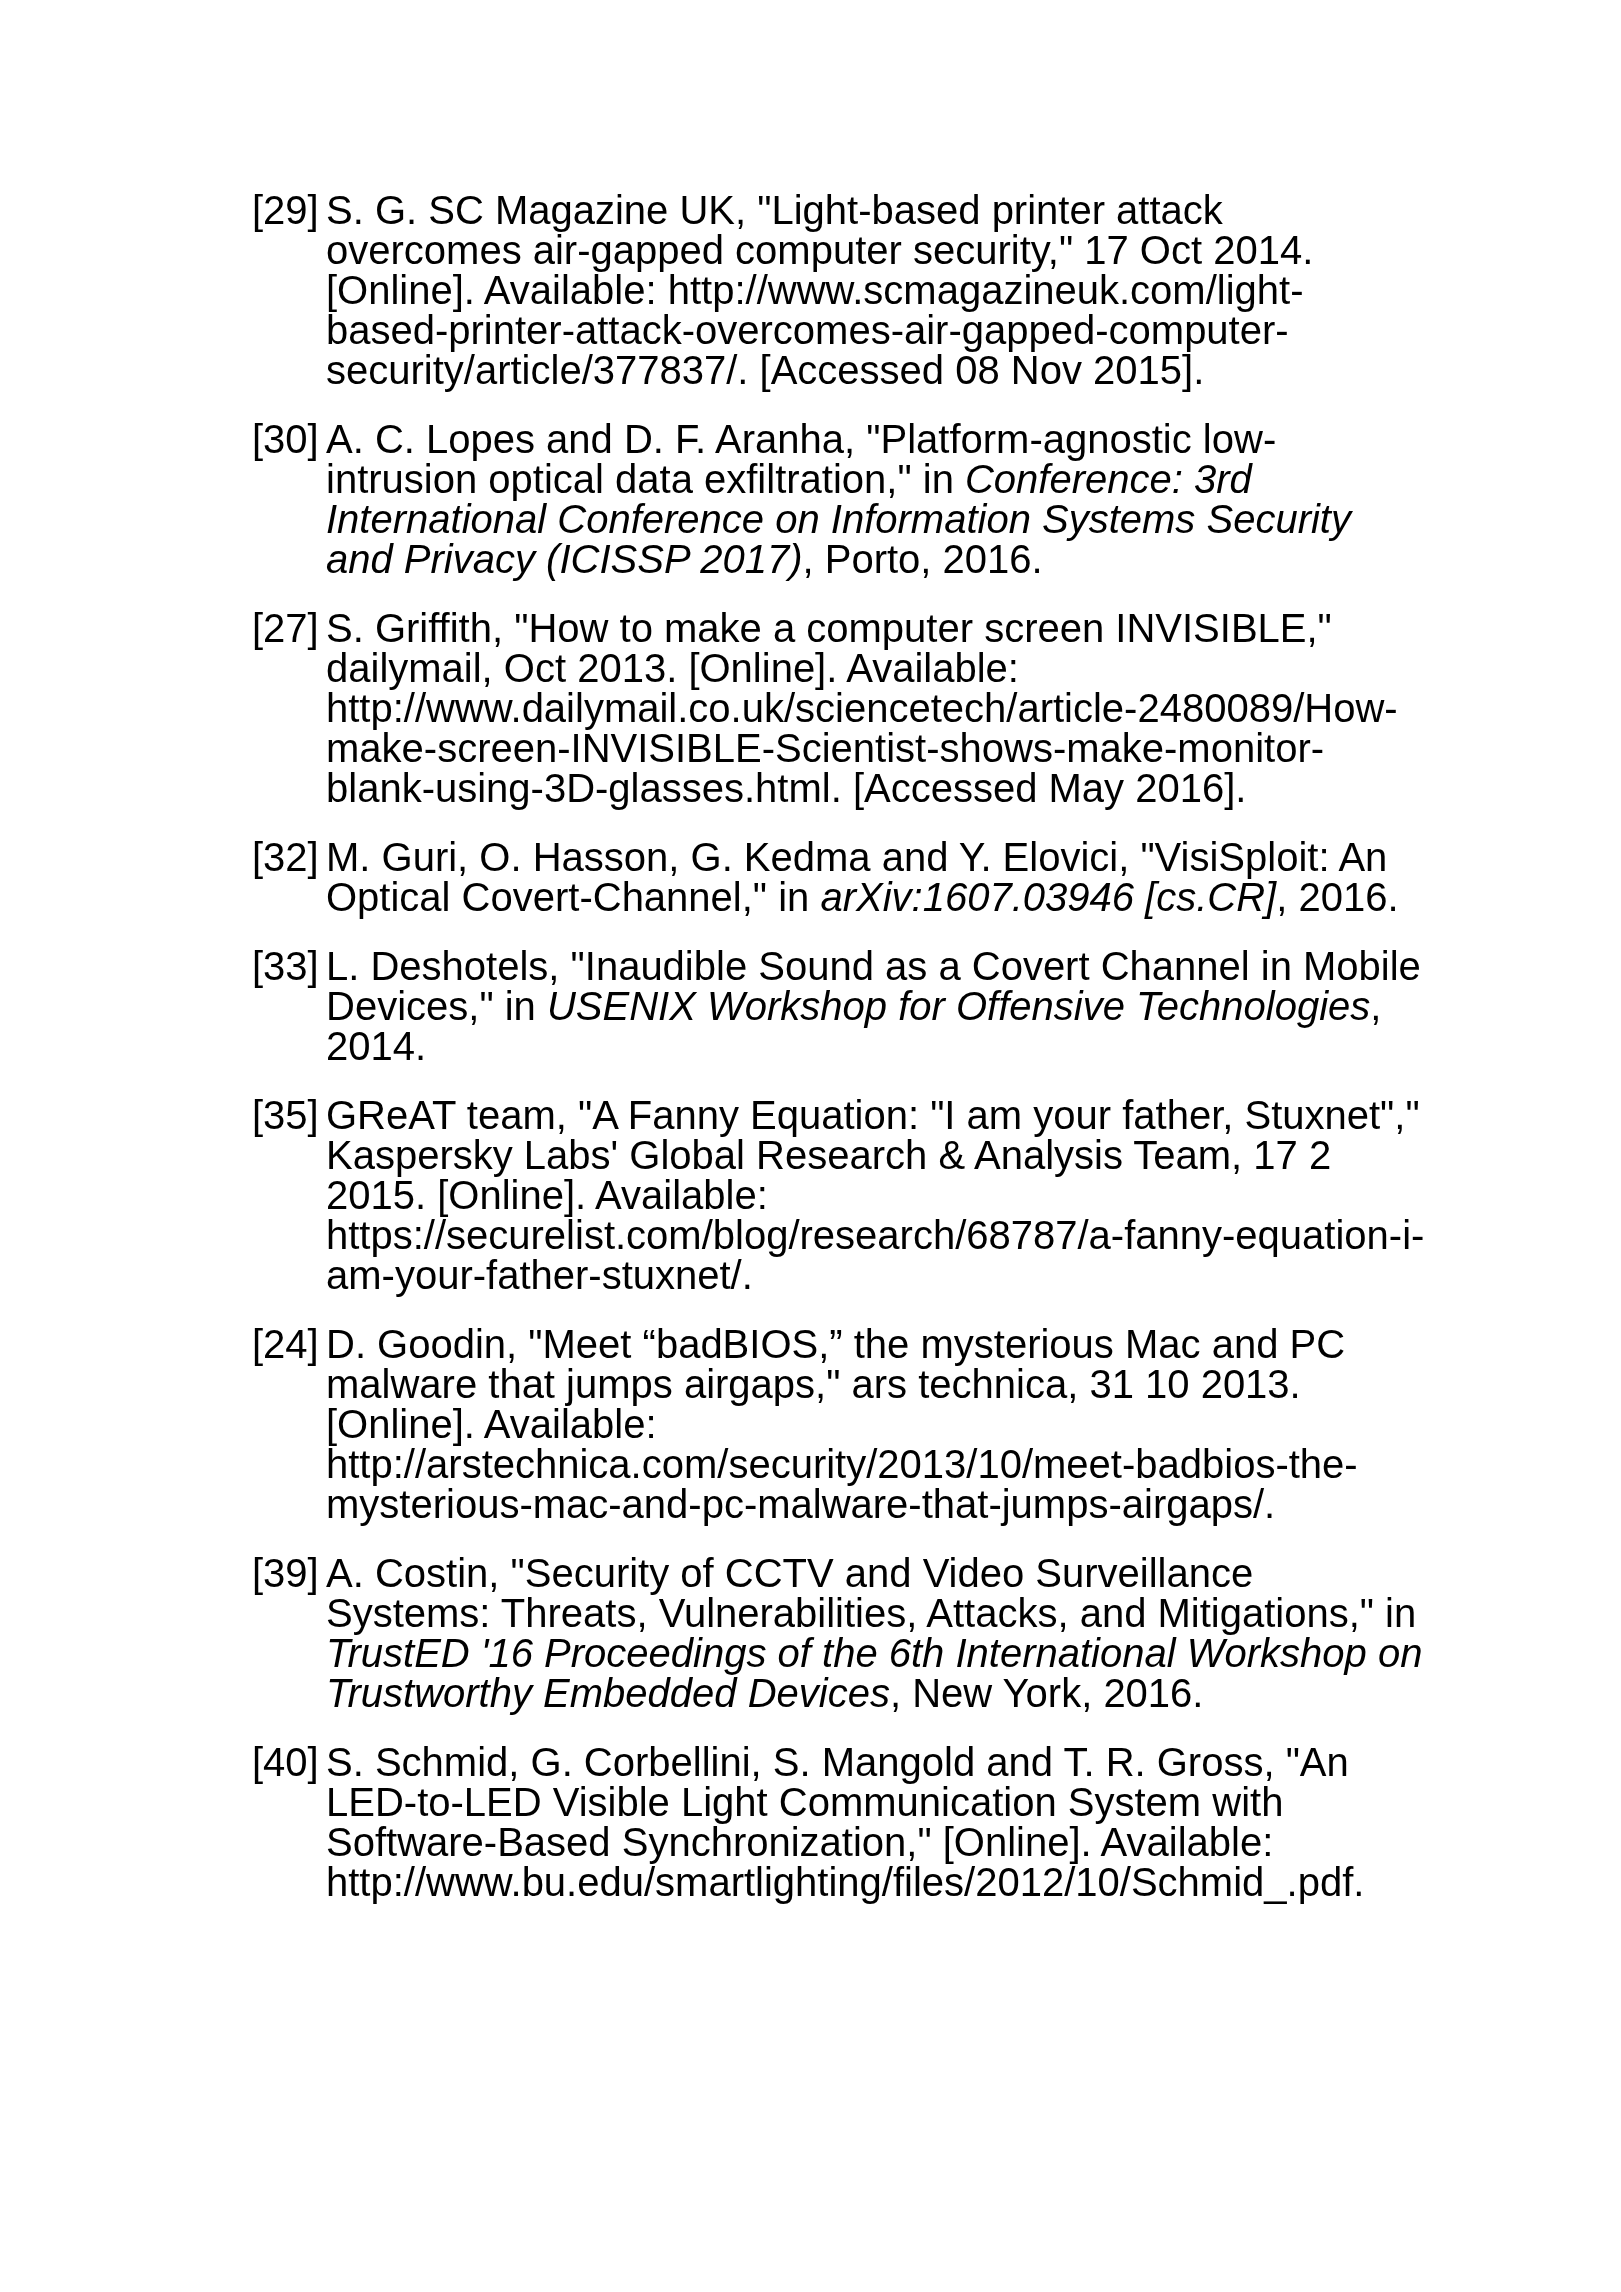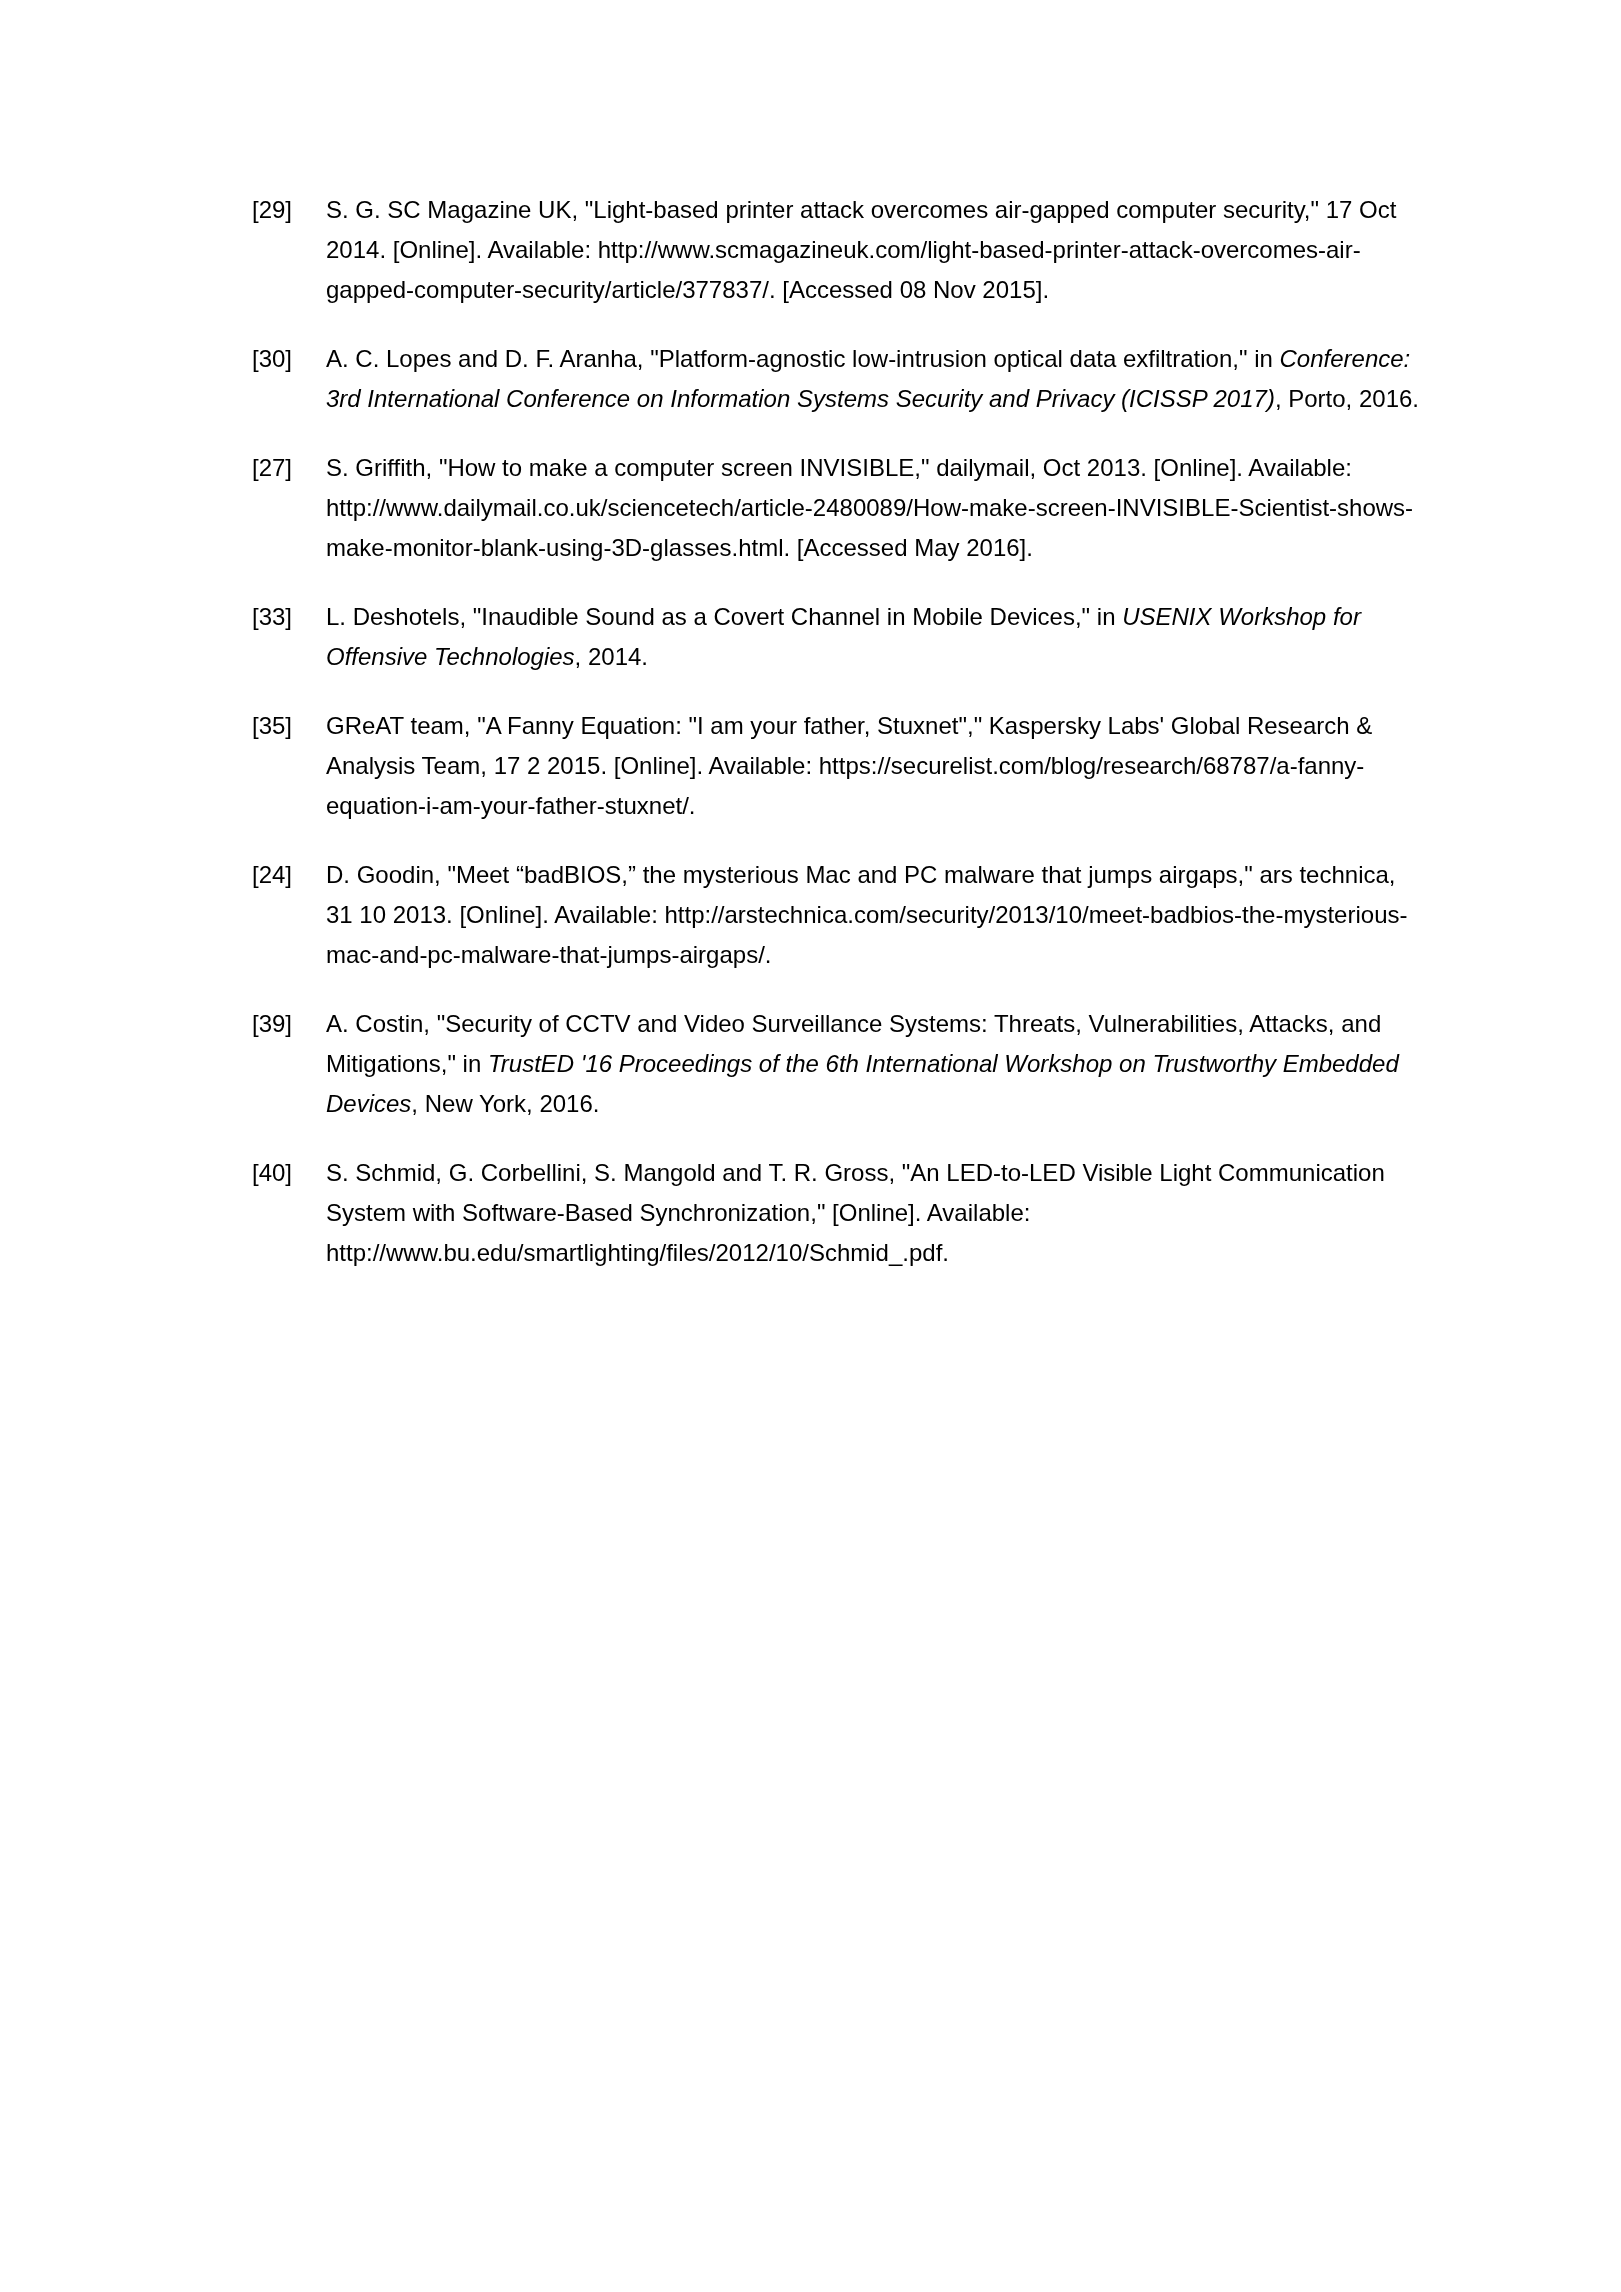--- a/index.html
+++ b/index.html
@@ -23,21 +23,21 @@
   .refs {
     position: absolute;
     left: 252px;
     top: 190px;
     width: 1173px;
   }
   .ref-row {
     display: flex;
     align-items: baseline;
     margin: 0 0 29px 0;
-    font-size: 24px;
+    font-size: 40px;
     line-height: 40px;
   }
   .ref-num {
     flex: 0 0 74px;
   }
   .ref-text {
     flex: 1 1 auto;
     min-width: 0;
     overflow-wrap: break-word;
   }
@@ -56,20 +56,24 @@
       </div>
       <div class="ref-row">
         <div class="ref-num">[30]</div>
         <div class="ref-text"><span>A. C. Lopes and D. F. Aranha, "Platform-agnostic low-intrusion optical data exfiltration," in </span><span class="it">Conference: 3rd International Conference on Information Systems Security and Privacy (ICISSP 2017)</span><span>, Porto, 2016.</span></div>
       </div>
       <div class="ref-row">
         <div class="ref-num">[27]</div>
         <div class="ref-text"><span>S. Griffith, "How to make a computer screen INVISIBLE," dailymail, Oct 2013. [Online]. Available: http://www.dailymail.co.uk/sciencetech/article-2480089/How-make-screen-INVISIBLE-Scientist-shows-make-monitor-blank-using-3D-glasses.html. [Accessed May 2016].</span></div>
       </div>
       <div class="ref-row">
+        <div class="ref-num">[32]</div>
+        <div class="ref-text"><span>M. Guri, O. Hasson, G. Kedma and Y. Elovici, "VisiSploit: An Optical Covert-Channel," in </span><span class="it">arXiv:1607.03946 [cs.CR]</span><span>, 2016.</span></div>
+      </div>
+      <div class="ref-row">
         <div class="ref-num">[33]</div>
         <div class="ref-text"><span>L. Deshotels, "Inaudible Sound as a Covert Channel in Mobile Devices," in </span><span class="it">USENIX Workshop for Offensive Technologies</span><span>, 2014.</span></div>
       </div>
       <div class="ref-row">
         <div class="ref-num">[35]</div>
         <div class="ref-text"><span>GReAT team, "A Fanny Equation: "I am your father, Stuxnet"," Kaspersky Labs' Global Research &amp; Analysis Team, 17 2 2015. [Online]. Available: https://securelist.com/blog/research/68787/a-fanny-equation-i-am-your-father-stuxnet/.</span></div>
       </div>
       <div class="ref-row">
         <div class="ref-num">[24]</div>
         <div class="ref-text"><span>D. Goodin, "Meet “badBIOS,” the mysterious Mac and PC malware that jumps airgaps," ars technica, 31 10 2013. [Online]. Available: http://arstechnica.com/security/2013/10/meet-badbios-the-mysterious-mac-and-pc-malware-that-jumps-airgaps/.</span></div>

